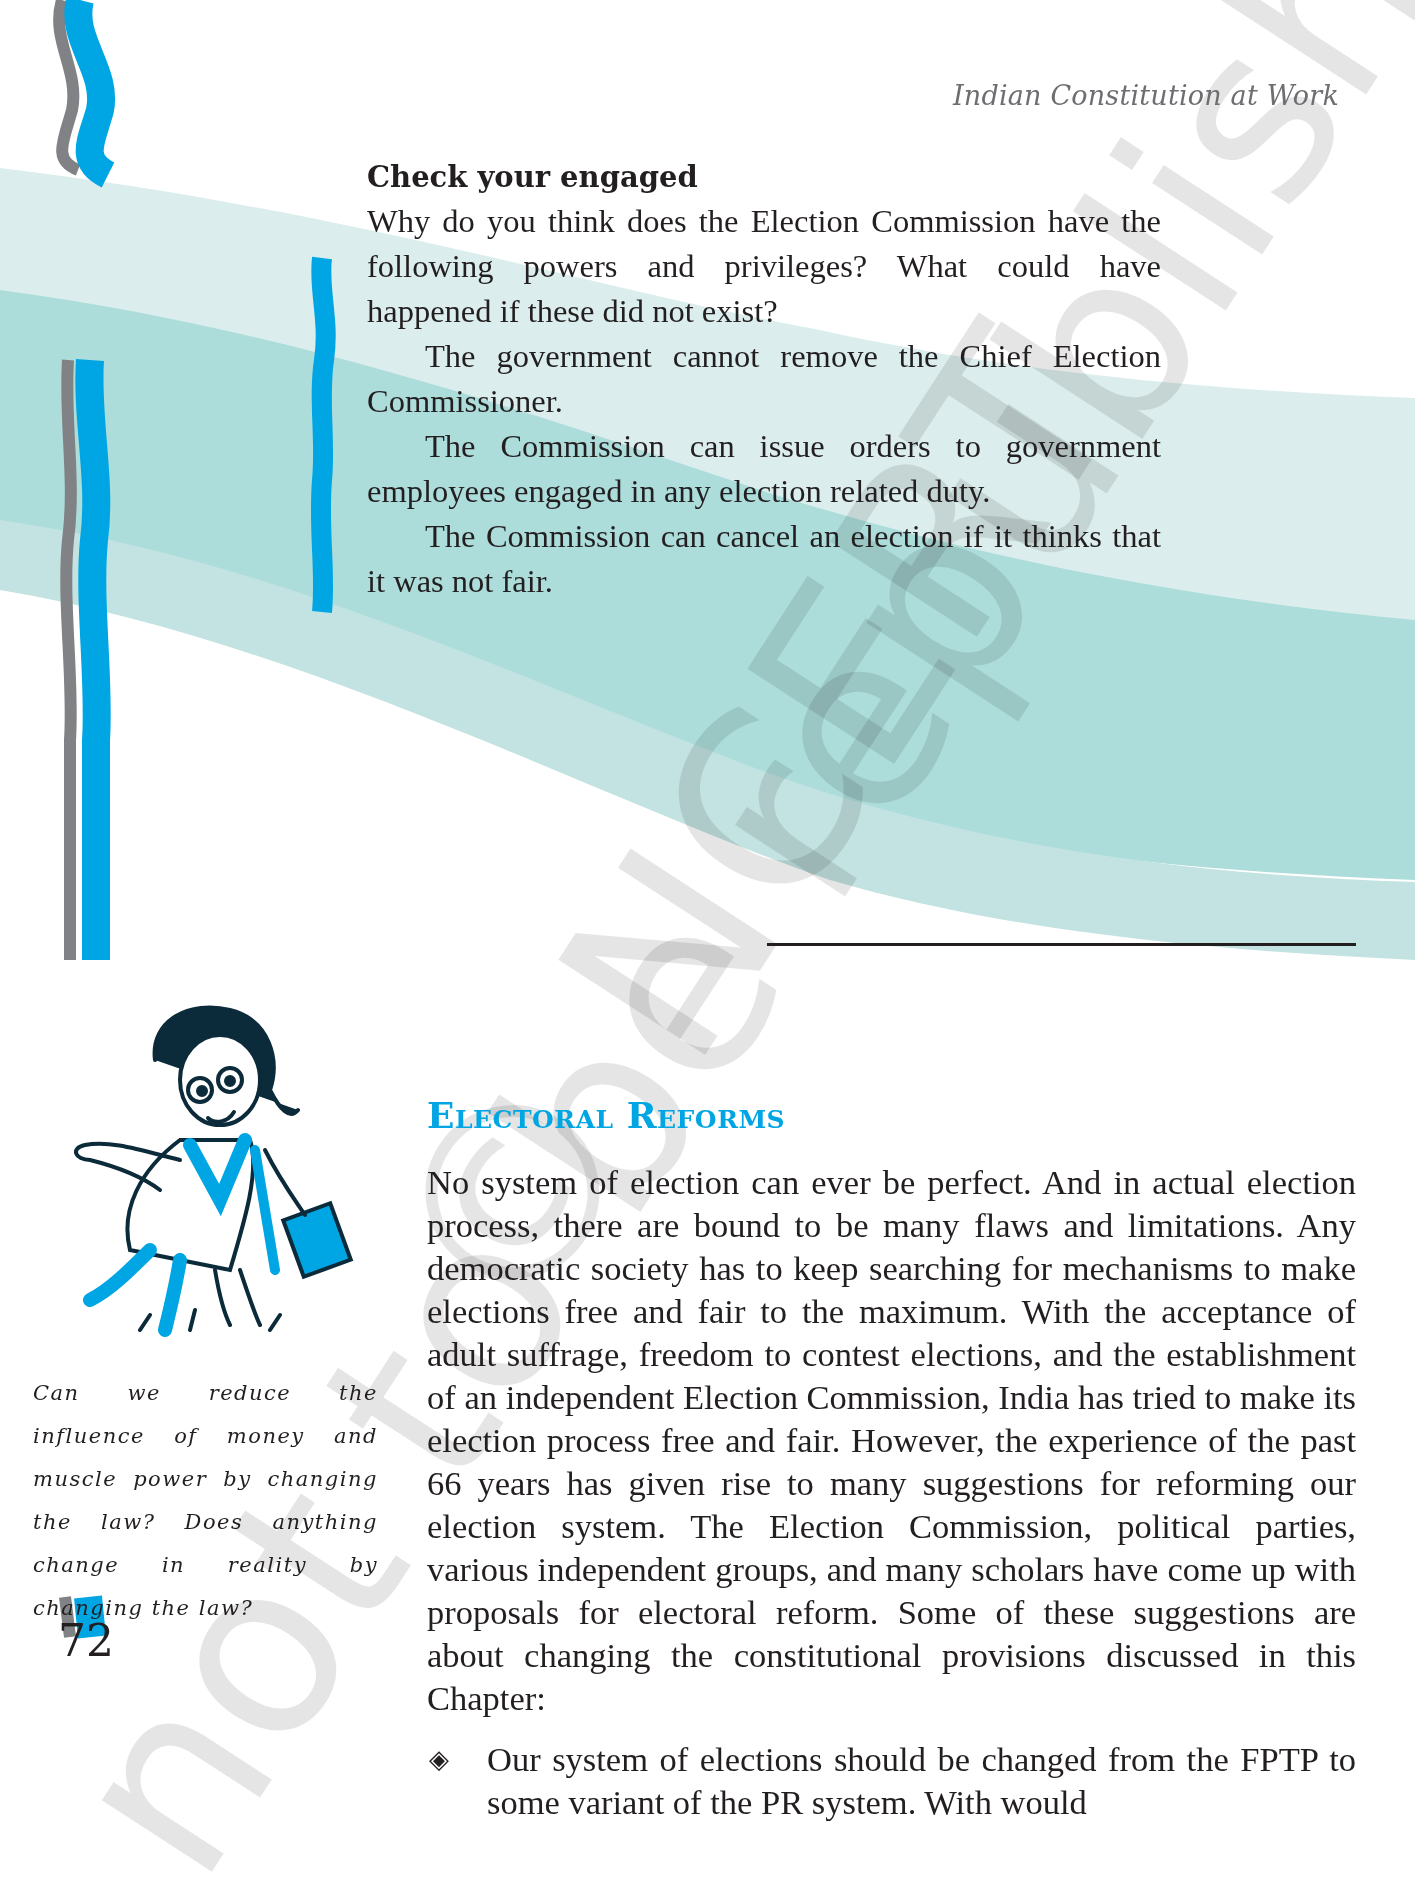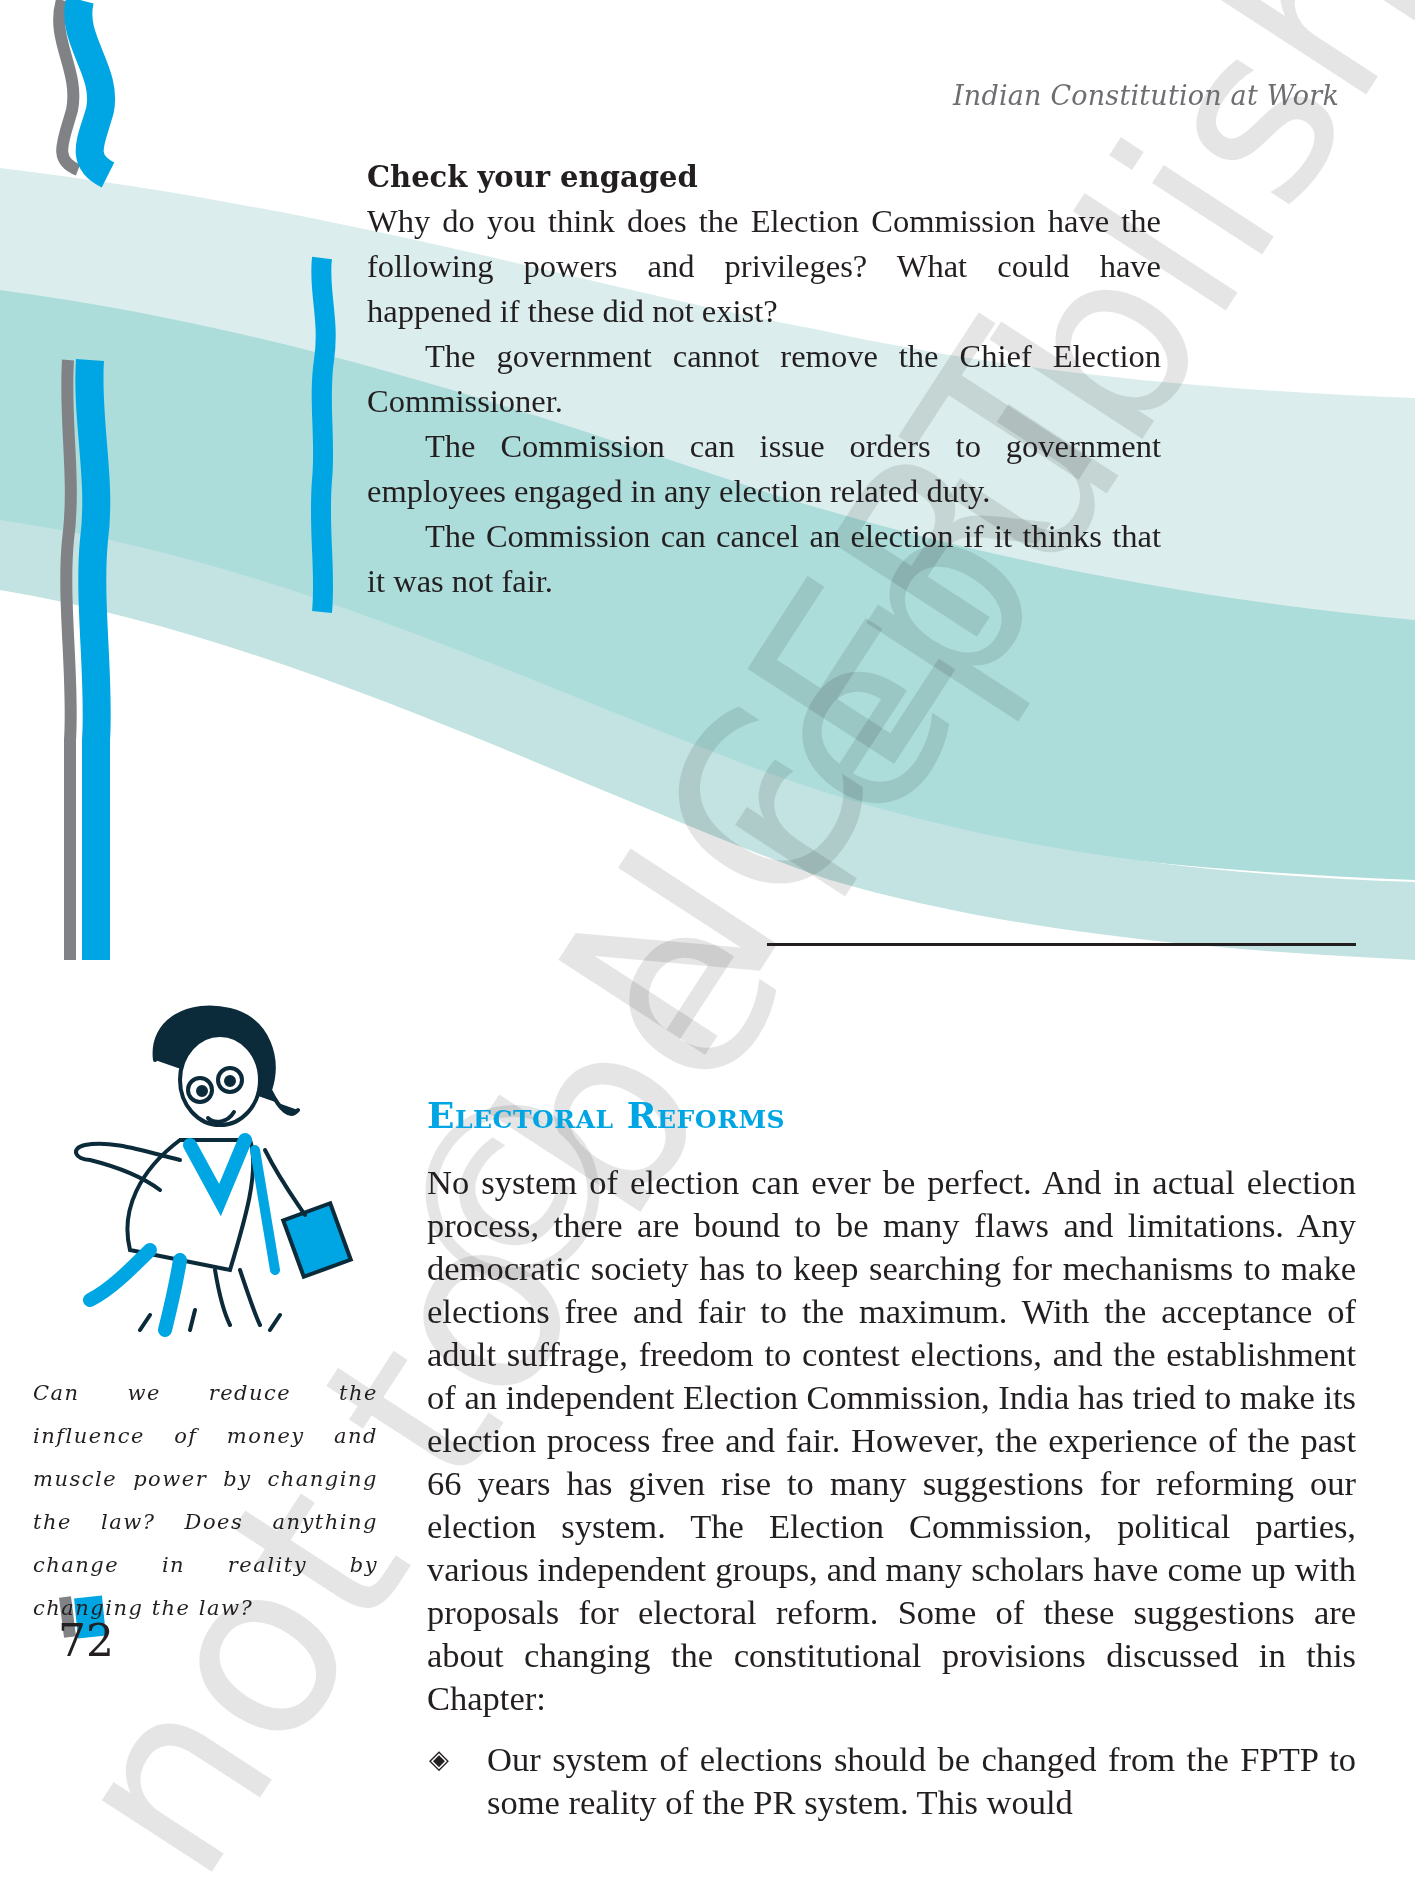--- a/index.html
+++ b/index.html
@@ -133,14 +133,14 @@
 <div class="page-num">72</div>
 
 <div class="section-title">Electoral Reforms</div>
 
 <div class="body-text">
   <p>No system of election can ever be perfect. And in actual election process, there are bound to be many flaws and limitations. Any democratic society has to keep searching for mechanisms to make elections free and fair to the maximum. With the acceptance of adult suffrage, freedom to contest elections, and the establishment of an independent Election Commission, India has tried to make its election process free and fair. However, the experience of the past 66 years has given rise to many suggestions for reforming our election system. The Election Commission, political parties, various independent groups, and many scholars have come up with proposals for electoral reform. Some of these suggestions are about changing the constitutional provisions discussed in this Chapter:</p>
 </div>
 
 <div class="bullet">
   <span class="marker">◈</span>
-  <span class="btext">Our system of elections should be changed from the FPTP to some reality of the PR system. This would</span>
+  <span class="btext">Our system of elections should be changed from the FPTP to some variant of the PR system. With would</span>
 </div>
 
 </body></html>

